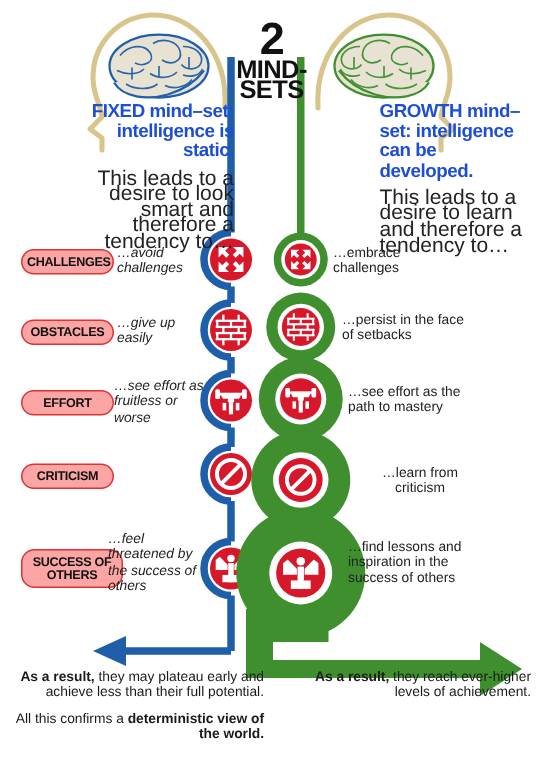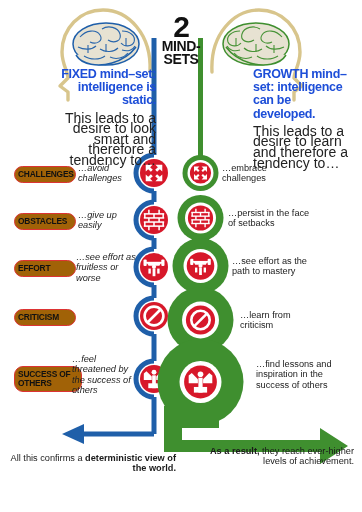--- a/index.html
+++ b/index.html
@@ -14,43 +14,43 @@
   
   .center-title{
     position:absolute;left:146px;top:14px;width:70px;text-align:center;
     color:#111;
   }
   .center-title .num{
     display:block;font-size:30px;font-weight:bold;line-height:26px;
     letter-spacing:-1px;
   }
   .center-title .lbl{
-    display:block;font-size:14px;font-weight:bold;line-height:13px;
+    display:block;font-size:17px;font-weight:bold;line-height:13px;
     letter-spacing:-0.4px;
   }
 
   .head-block{position:absolute;width:96px;}
   .head-left{left:60px;top:68px;text-align:right;}
   .head-right{left:253px;top:68px;text-align:left;}
   .head-block .h1{
     font-size:12.5px;font-weight:bold;line-height:13.2px;
     letter-spacing:-0.3px;color:#1d4ed8;display:block;
   }
   .head-block .intro{
     display:block;margin-top:5px;font-size:14px;line-height:10.6px;
     color:#222;font-weight:normal;
   }
   .head-left .intro{text-align:right;}
   .head-right .intro{text-align:left;}
 
   
   .pill{
     position:absolute;box-sizing:border-box;
-    border:1.6px solid #d33;border-radius:9px;background:#a16207;
-    color:#111;font-weight:bold;text-align:left;
+    border:1.6px solid #d33;border-radius:9px;background:#fca5a5;
+    color:#111;font-weight:bold;text-align:center;
     font-size:8.4px;letter-spacing:-0.2px;line-height:9.5px;
     padding:2.5px 3px;
     box-shadow:0 0 0 1px #fff;
   }
 
   
   .rowtxt{position:absolute;font-size:9.2px;line-height:10.3px;color:#222;}
   .rowtxt.left{font-style:italic;}
   .rowtxt.right{text-align:left;}
 
@@ -275,24 +275,25 @@
   <div class="pill" style="left:14px;top:366px;width:68px;">SUCCESS OF OTHERS</div>
 
   <div class="rowtxt left" style="left:78px;top:163px;width:58px;">…avoid challenges</div>
   <div class="rowtxt left" style="left:78px;top:210px;width:58px;">…give up easily</div>
   <div class="rowtxt left" style="left:76px;top:252px;width:60px;">…see effort as fruitless or worse</div>
   <div class="rowtxt left" style="left:72px;top:354px;width:64px;">…feel threatened by the success of others</div>
 
   <div class="rowtxt right" style="left:222px;top:163px;width:78px;">…embrace challenges</div>
   <div class="rowtxt right" style="left:228px;top:208px;width:84px;">…persist in the face of setbacks</div>
   <div class="rowtxt right" style="left:232px;top:256px;width:84px;">…see effort as the path to mastery</div>
-  <div class="rowtxt right" style="left:240px;top:310px;width:80px;">…learn from criticism</div>
-  <div class="rowtxt right" style="left:256px;top:359px;width:86px;">…find lessons and inspiration in the success of others</div>
+  <div class="rowtxt right" style="left:240px;top:310px;width:80px;text-align:center;">…learn from criticism</div>
+  <div class="rowtxt right" style="left:232px;top:359px;width:86px;">…find lessons and inspiration in the success of others</div>
 
   <div class="foot left" style="top:446px;">
+    <span><b>As a result,</b><span> they may plateau early and achieve less than their full potential.</span></span>
     <span class="p2"><span>All this confirms a </span><b>deterministic view of the world.</b></span>
   </div>
 
   <div class="foot right" style="top:446px;">
     <span><b>As a result,</b><span> they reach ever-higher levels of achievement.</span></span>
   </div>
 
 </div>
 
 </body></html>

